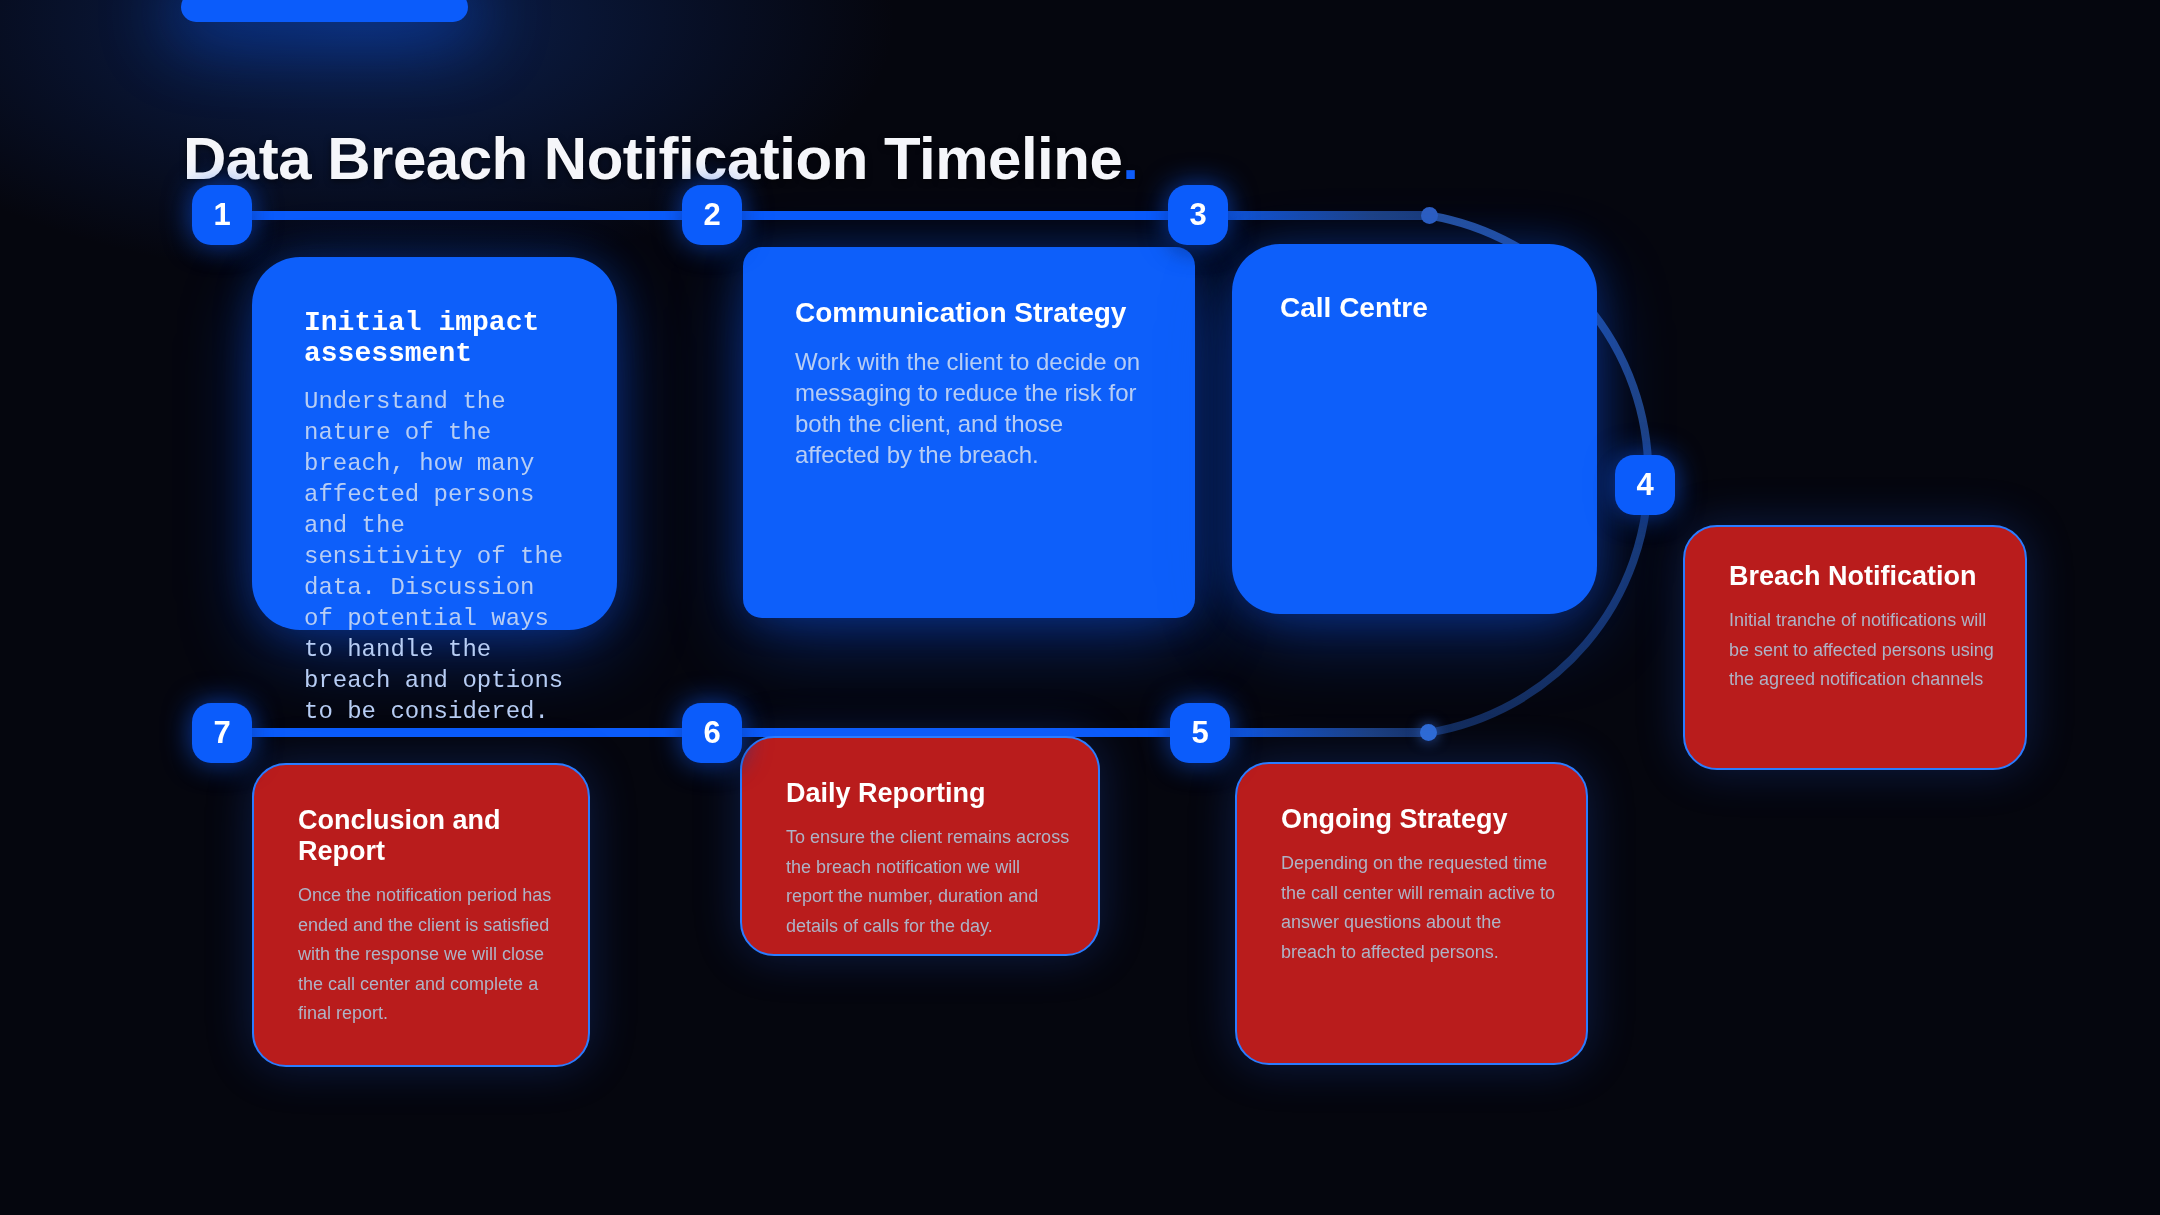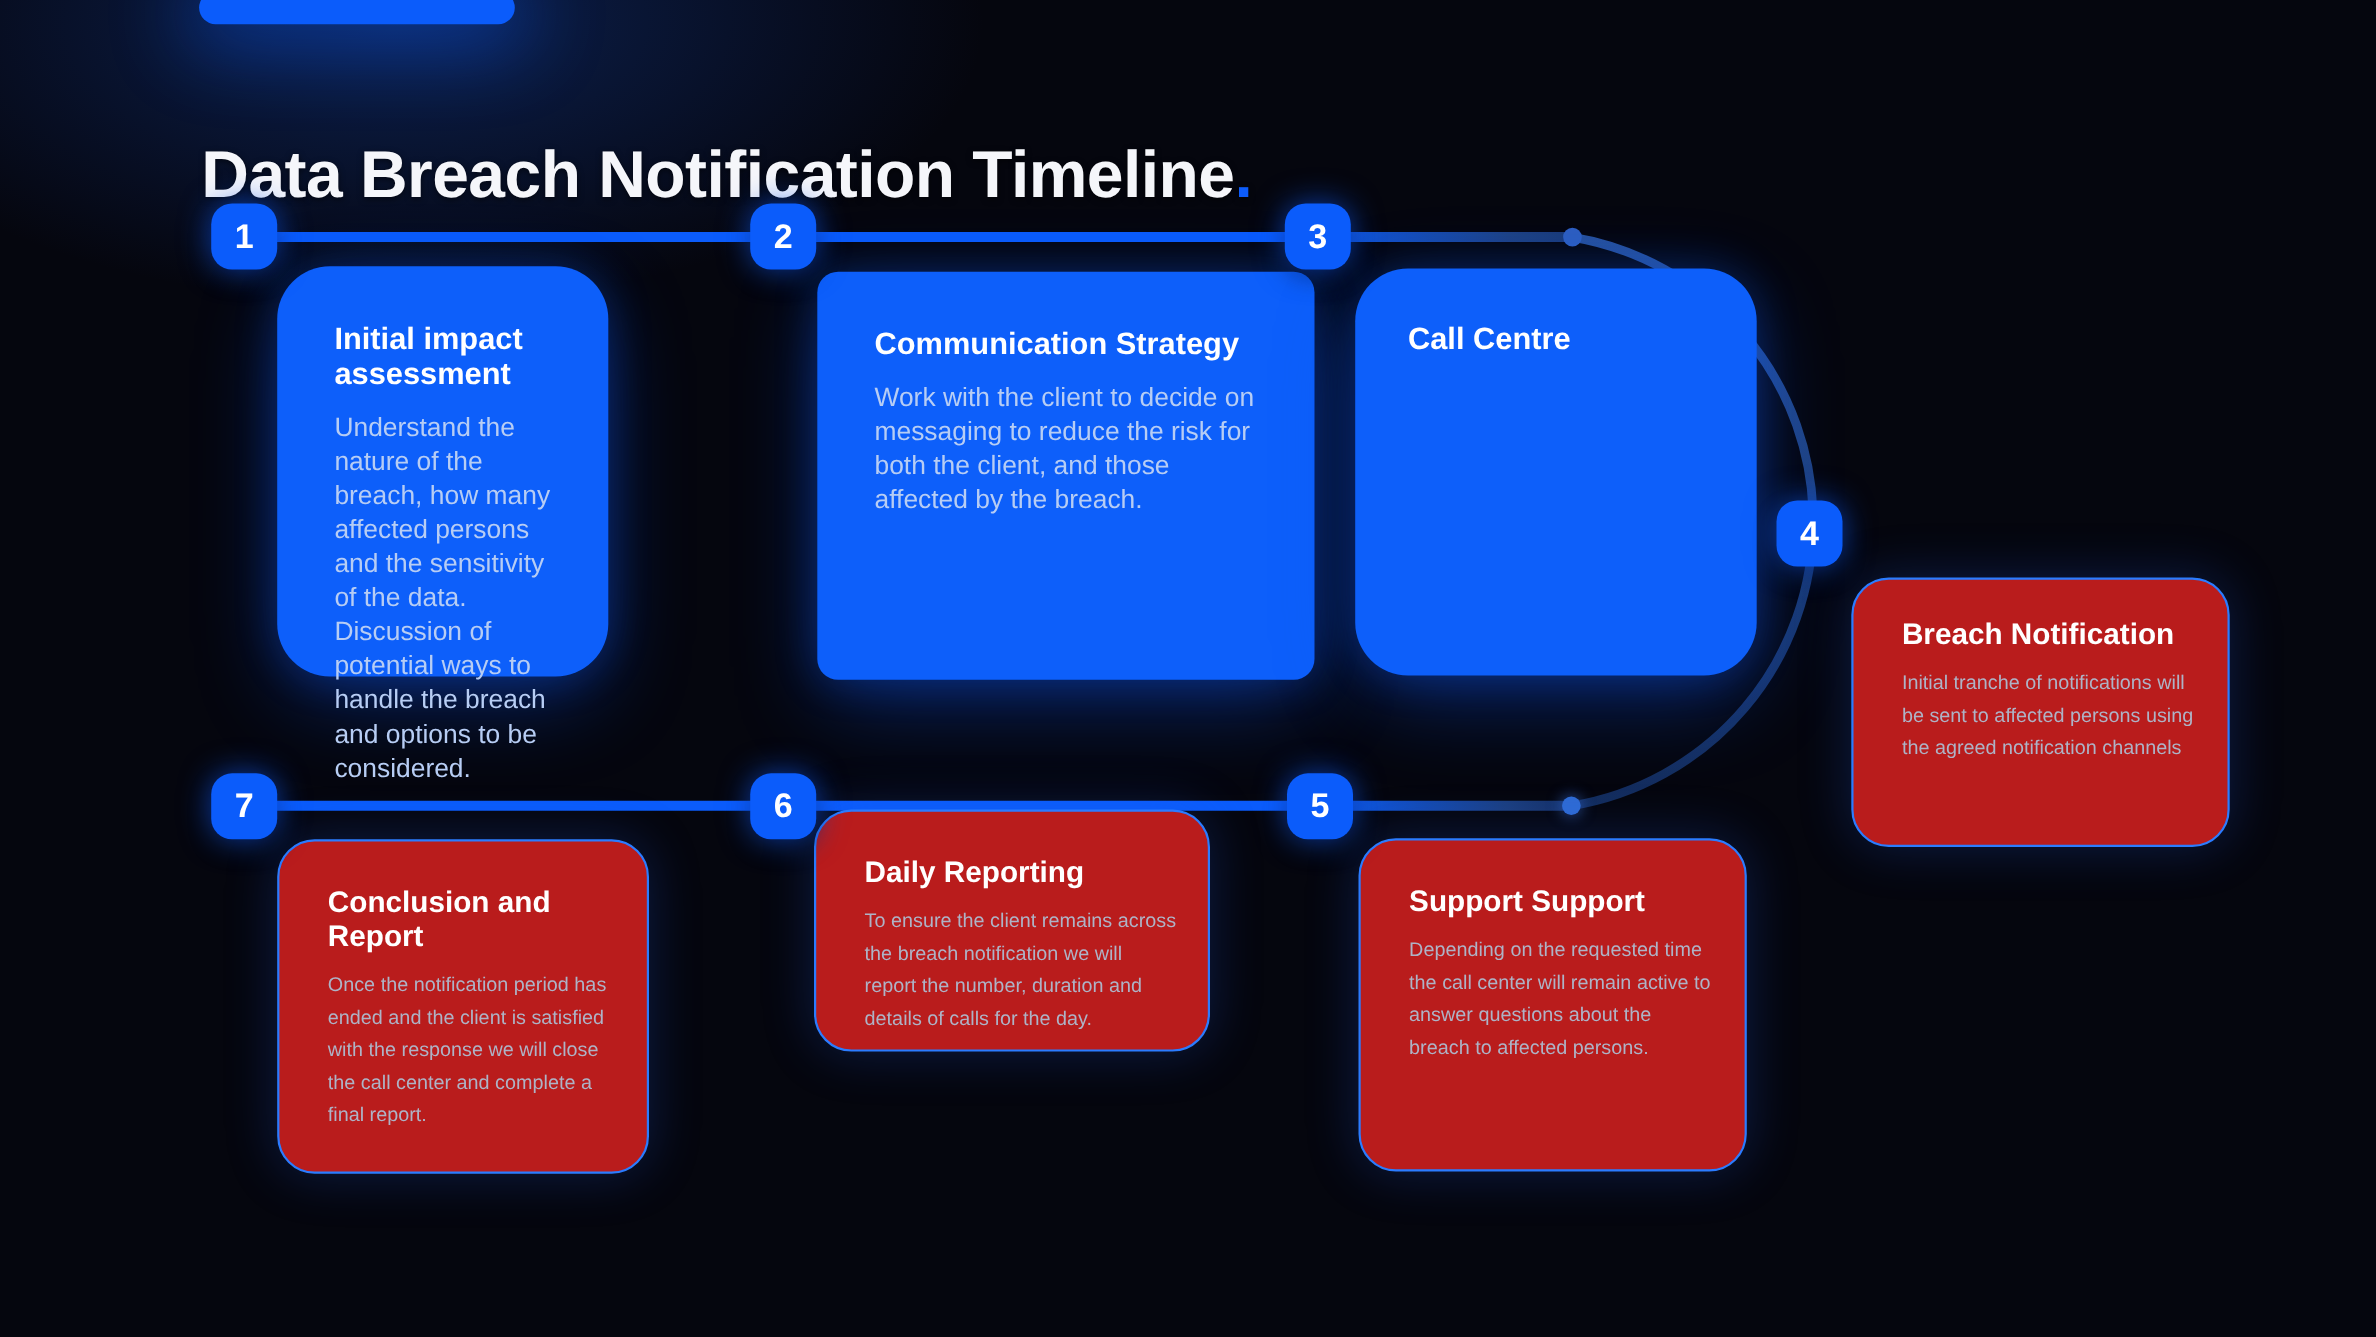--- a/index.html
+++ b/index.html
@@ -181,41 +181,41 @@
   <div class="badge" style="left:1170px; top:703px;">
       <span>5</span>
     </div>
   <div class="badge" style="left:682px; top:703px;">
       <span>6</span>
     </div>
   <div class="badge" style="left:192px; top:703px;">
       <span>7</span>
     </div>
 
-  <div class="card card-solid" style="left:252px; top:242px; width:301px; height:373px;">
+  <div class="card card-solid" style="left:252px; top:257px; width:365px; height:373px;font-family:Liberation Mono, monospace;">
     <div class="card-title">Initial impact assessment</div>
     <div class="card-body">Understand the nature of the breach, how many affected persons and the sensitivity of the data. Discussion of potential ways to handle the breach and options to be considered.</div>
   </div>
 
   <div class="card card-solid" style="left:743px; top:247px; width:452px; height:371px;border-radius:19px;">
     <div class="card-title">Communication Strategy</div>
     <div class="card-body">Work with the client to decide on messaging to reduce the risk for both the client, and those affected by the breach.</div>
   </div>
 
   <div class="card card-solid" style="left:1232px; top:244px; width:365px; height:370px; padding:48px 36px 0 48px;">
     <div class="card-title">Call Centre</div>
   </div>
 
   <div class="card card-dark" style="left:1683px; top:525px; width:344px; height:245px; padding:34px 22px 20px 44px;">
     <div class="card-title">Breach Notification</div>
     <div class="card-body">Initial tranche of notifications will be sent to affected persons using the agreed notification channels</div>
   </div>
 
   <div class="card card-dark" style="left:1235px; top:762px; width:353px; height:303px;">
-    <div class="card-title">Support Support</div>
+    <div class="card-title">Ongoing Strategy</div>
     <div class="card-body">Depending on the requested time the call center will remain active to answer questions about the breach to affected persons.</div>
   </div>
 
   <div class="card card-dark" style="left:740px; top:736px; width:360px; height:220px;">
     <div class="card-title">Daily Reporting</div>
     <div class="card-body">To ensure the client remains across the breach notification we will report the number, duration and details of calls for the day.</div>
   </div>
 
   <div class="card card-dark" style="left:252px; top:763px; width:338px; height:304px;">
     <div class="card-title">Conclusion and Report</div>

